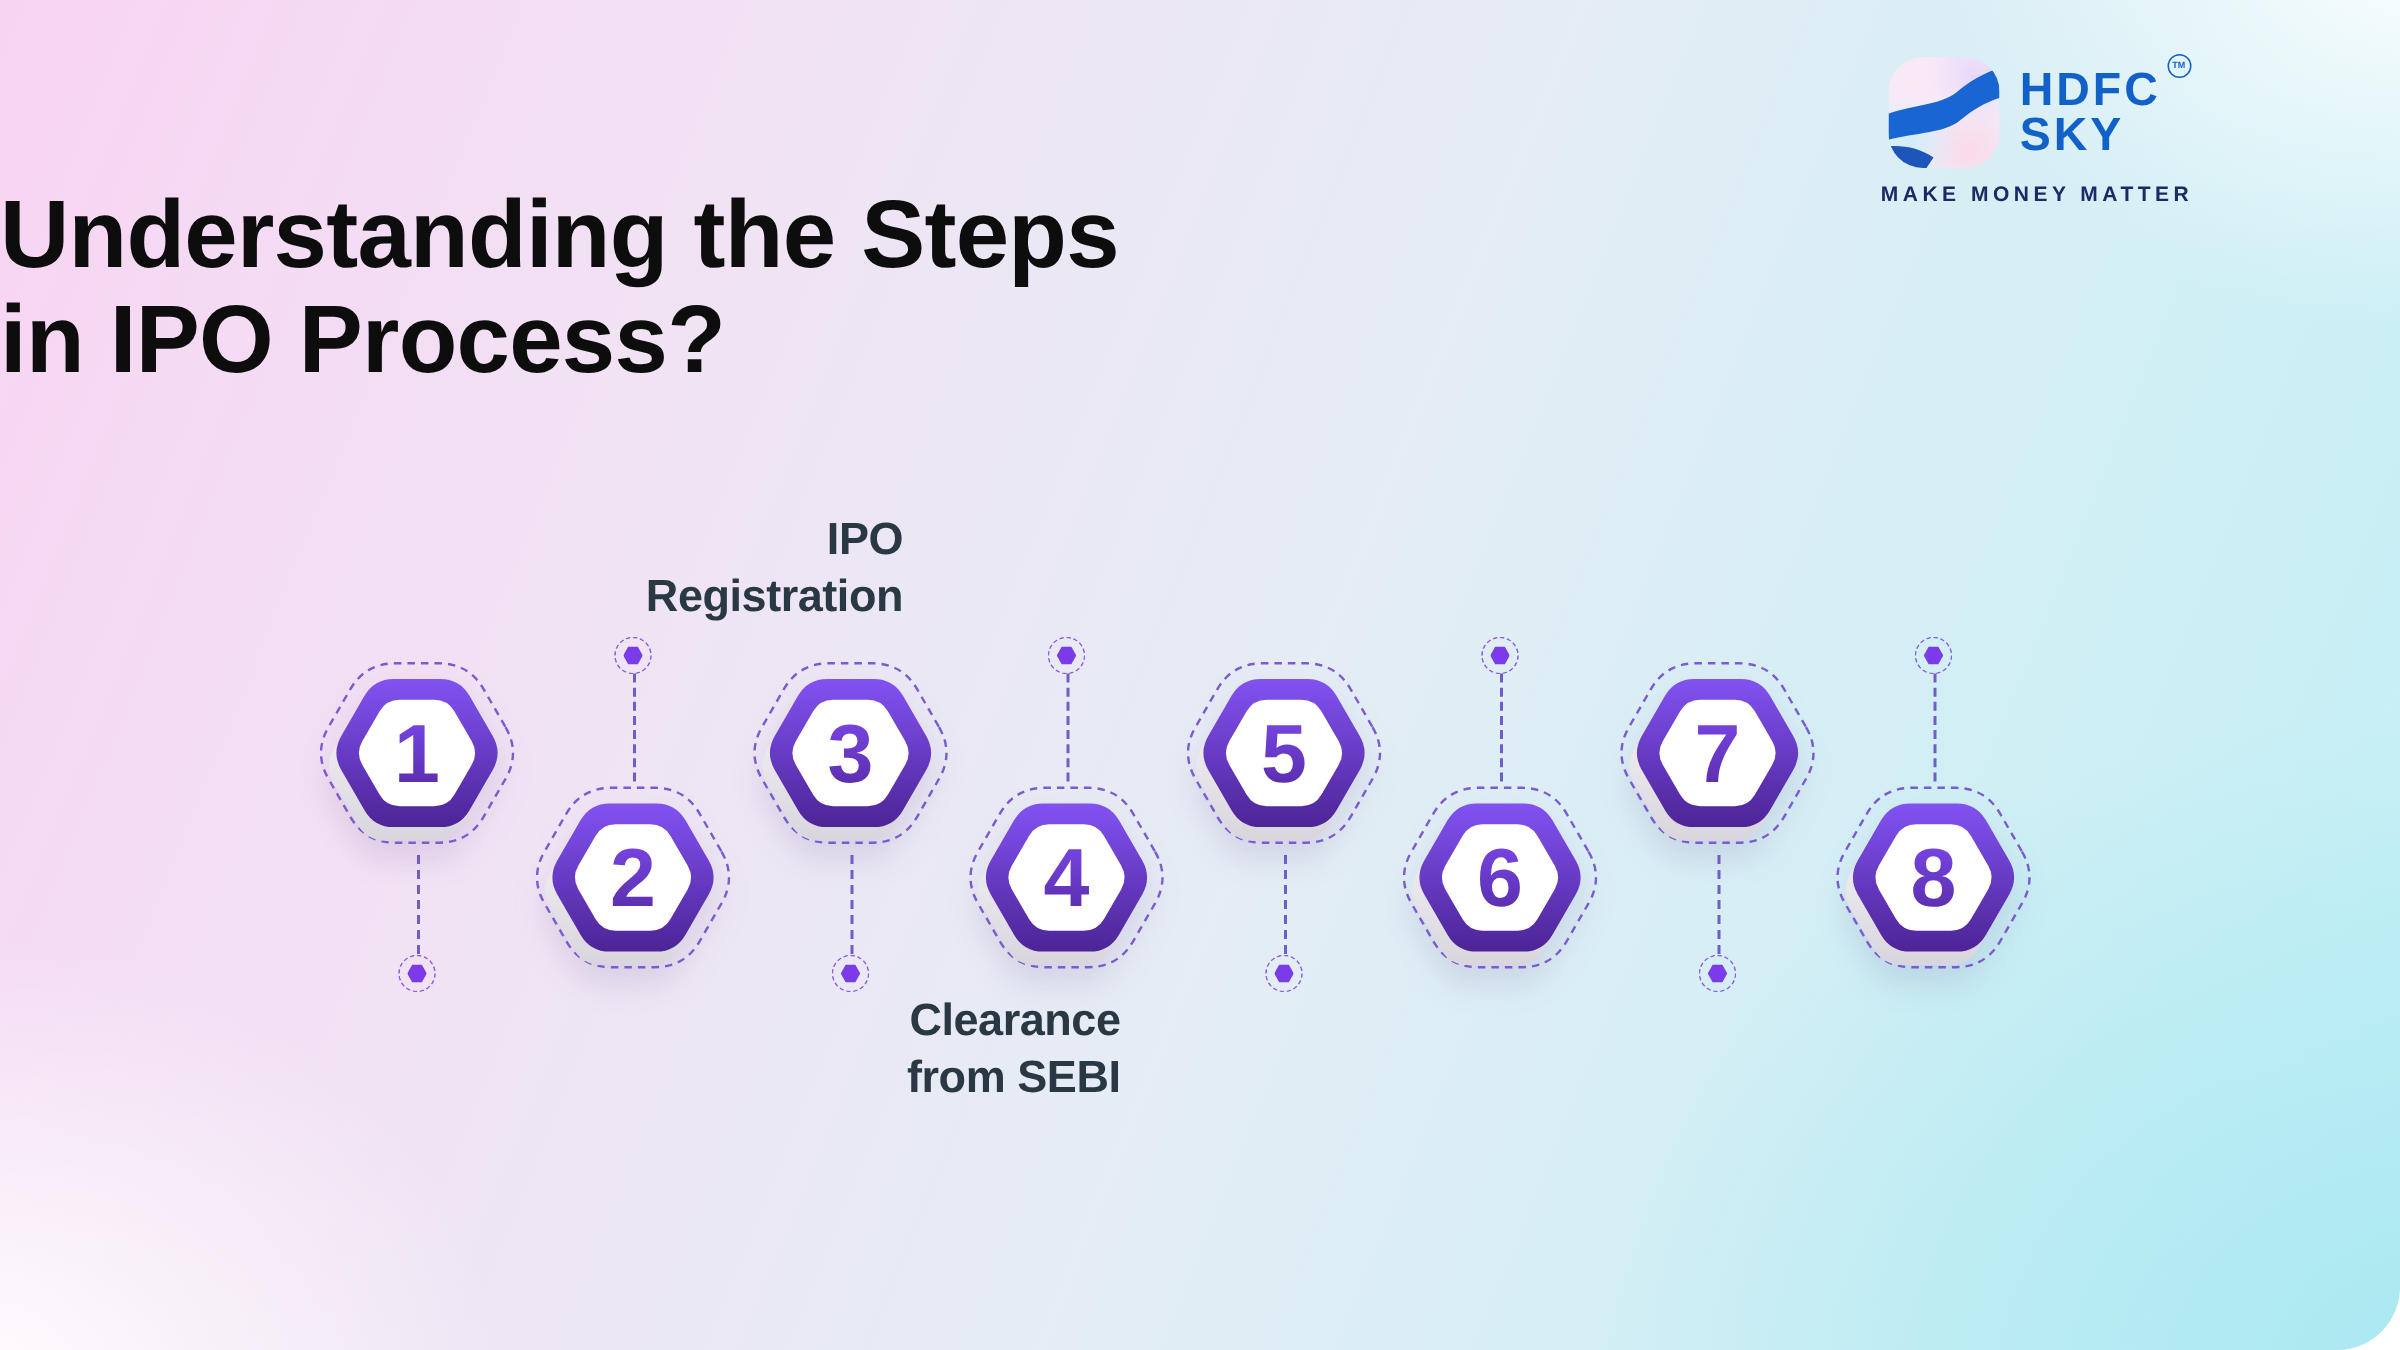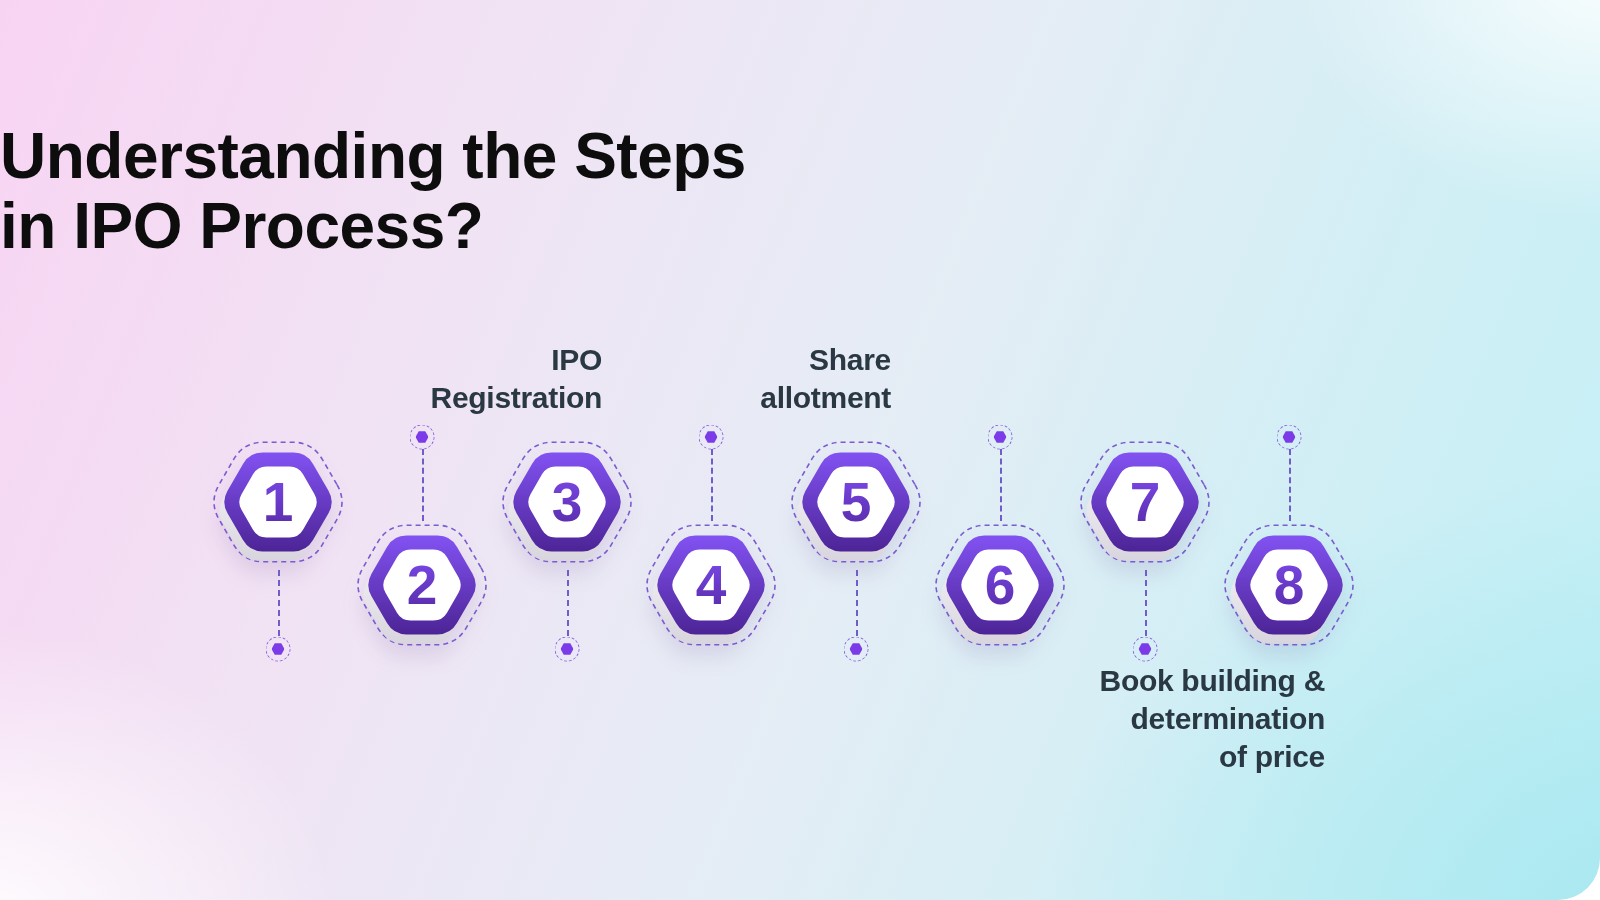--- a/index.html
+++ b/index.html
@@ -96,20 +96,36 @@
         <stop offset="0" stop-color="#7D49EC"></stop>
           <stop offset="1" stop-color="#552AA4"></stop>
       </linearGradient>
       <linearGradient id="baseGrad" x1="0" y1="0" x2="0" y2="1">
         <stop offset="0" stop-color="#F7F5F8"></stop>
           <stop offset="1" stop-color="#D9D5DE"></stop>
       </linearGradient>
     </defs>
   </svg>
 
+  <div class="logo">
+    <div class="logo-top">
+      <div class="logo-icon">
+        <svg viewBox="0 0 74 74" aria-hidden="true">
+          <path fill="#1966D2" d="M -6 40 C 16 31, 34 33, 46 23 C 56 15, 66 9, 82 5 L 82 25 C 66 29, 58 34, 48 42 C 36 52, 14 50, -6 57 Z"></path>
+          <path fill="#1E55B8" d="M -6 60 C 8 58, 20 60, 30 67 L 20 82 C 12 73, 2 69, -6 69 Z"></path>
+        </svg>
+      </div>
+      <div class="logo-name">
+        <span>HDFC</span><br>
+        <span>SKY</span>
+        <span class="tm-badge">TM</span>
+      </div>
+    </div>
+    <div class="tagline">MAKE MONEY MATTER</div>
+  </div>
 
   <h1 class="title" style="margin:0;">Understanding the Steps
 in IPO Process?</h1>
 
   <div class="step up" style="--cx:278px">
     <svg class="hex-svg" viewBox="0 0 170 152">
       <path d="M 144.0 58.7 Q 154.0 76.0 144.0 93.3 L 129.5 118.4 Q 119.5 135.8 99.5 135.8 L 70.5 135.8 Q 50.5 135.8 40.5 118.4 L 26.0 93.3 Q 16.0 76.0 26.0 58.7 L 40.5 33.6 Q 50.5 16.2 70.5 16.2 L 99.5 16.2 Q 119.5 16.2 129.5 33.6 Z" fill="none" stroke="#7A5BD0" stroke-width="1.6" stroke-dasharray="5 4"></path>
         <path d="M 130.5 73.7 Q 137.0 85.0 130.5 96.3 L 115.0 123.1 Q 108.5 134.4 95.5 134.4 L 64.5 134.4 Q 51.5 134.4 45.0 123.1 L 29.5 96.3 Q 23.0 85.0 29.5 73.7 L 45.0 46.9 Q 51.5 35.6 64.5 35.6 L 95.5 35.6 Q 108.5 35.6 115.0 46.9 Z" fill="url(#baseGrad)"></path>
         <path d="M 135.5 64.7 Q 142.0 76.0 135.5 87.3 L 120.0 114.1 Q 113.5 125.4 100.5 125.4 L 69.5 125.4 Q 56.5 125.4 50.0 114.1 L 34.5 87.3 Q 28.0 76.0 34.5 64.7 L 50.0 37.9 Q 56.5 26.6 69.5 26.6 L 100.5 26.6 Q 113.5 26.6 120.0 37.9 Z" fill="url(#hexGrad)"></path>
         <path d="M 121.5 68.2 Q 126.0 76.0 121.5 83.8 L 110.0 103.7 Q 105.5 111.5 96.5 111.5 L 73.5 111.5 Q 64.5 111.5 60.0 103.7 L 48.5 83.8 Q 44.0 76.0 48.5 68.2 L 60.0 48.3 Q 64.5 40.5 73.5 40.5 L 96.5 40.5 Q 105.5 40.5 110.0 48.3 Z" fill="#FFFFFF"></path>
@@ -142,36 +158,36 @@
       <path d="M 144.0 58.7 Q 154.0 76.0 144.0 93.3 L 129.5 118.4 Q 119.5 135.8 99.5 135.8 L 70.5 135.8 Q 50.5 135.8 40.5 118.4 L 26.0 93.3 Q 16.0 76.0 26.0 58.7 L 40.5 33.6 Q 50.5 16.2 70.5 16.2 L 99.5 16.2 Q 119.5 16.2 129.5 33.6 Z" fill="none" stroke="#7A5BD0" stroke-width="1.6" stroke-dasharray="5 4"></path>
         <path d="M 130.5 73.7 Q 137.0 85.0 130.5 96.3 L 115.0 123.1 Q 108.5 134.4 95.5 134.4 L 64.5 134.4 Q 51.5 134.4 45.0 123.1 L 29.5 96.3 Q 23.0 85.0 29.5 73.7 L 45.0 46.9 Q 51.5 35.6 64.5 35.6 L 95.5 35.6 Q 108.5 35.6 115.0 46.9 Z" fill="url(#baseGrad)"></path>
         <path d="M 135.5 64.7 Q 142.0 76.0 135.5 87.3 L 120.0 114.1 Q 113.5 125.4 100.5 125.4 L 69.5 125.4 Q 56.5 125.4 50.0 114.1 L 34.5 87.3 Q 28.0 76.0 34.5 64.7 L 50.0 37.9 Q 56.5 26.6 69.5 26.6 L 100.5 26.6 Q 113.5 26.6 120.0 37.9 Z" fill="url(#hexGrad)"></path>
         <path d="M 121.5 68.2 Q 126.0 76.0 121.5 83.8 L 110.0 103.7 Q 105.5 111.5 96.5 111.5 L 73.5 111.5 Q 64.5 111.5 60.0 103.7 L 48.5 83.8 Q 44.0 76.0 48.5 68.2 L 60.0 48.3 Q 64.5 40.5 73.5 40.5 L 96.5 40.5 Q 105.5 40.5 110.0 48.3 Z" fill="#FFFFFF"></path>
         <text class="hex-num" x="85" y="95">3</text>
     </svg>
     <div class="connector"></div>
     <div class="dot">
         <span class="dot-core"></span>
       </div>
+    <div class="step-label">Clearance
+from SEBI</div>
   </div>
 
   <div class="step down" style="--cx:711px">
     <svg class="hex-svg" viewBox="0 0 170 152">
       <path d="M 144.0 58.7 Q 154.0 76.0 144.0 93.3 L 129.5 118.4 Q 119.5 135.8 99.5 135.8 L 70.5 135.8 Q 50.5 135.8 40.5 118.4 L 26.0 93.3 Q 16.0 76.0 26.0 58.7 L 40.5 33.6 Q 50.5 16.2 70.5 16.2 L 99.5 16.2 Q 119.5 16.2 129.5 33.6 Z" fill="none" stroke="#7A5BD0" stroke-width="1.6" stroke-dasharray="5 4"></path>
         <path d="M 130.5 73.7 Q 137.0 85.0 130.5 96.3 L 115.0 123.1 Q 108.5 134.4 95.5 134.4 L 64.5 134.4 Q 51.5 134.4 45.0 123.1 L 29.5 96.3 Q 23.0 85.0 29.5 73.7 L 45.0 46.9 Q 51.5 35.6 64.5 35.6 L 95.5 35.6 Q 108.5 35.6 115.0 46.9 Z" fill="url(#baseGrad)"></path>
         <path d="M 135.5 64.7 Q 142.0 76.0 135.5 87.3 L 120.0 114.1 Q 113.5 125.4 100.5 125.4 L 69.5 125.4 Q 56.5 125.4 50.0 114.1 L 34.5 87.3 Q 28.0 76.0 34.5 64.7 L 50.0 37.9 Q 56.5 26.6 69.5 26.6 L 100.5 26.6 Q 113.5 26.6 120.0 37.9 Z" fill="url(#hexGrad)"></path>
         <path d="M 121.5 68.2 Q 126.0 76.0 121.5 83.8 L 110.0 103.7 Q 105.5 111.5 96.5 111.5 L 73.5 111.5 Q 64.5 111.5 60.0 103.7 L 48.5 83.8 Q 44.0 76.0 48.5 68.2 L 60.0 48.3 Q 64.5 40.5 73.5 40.5 L 96.5 40.5 Q 105.5 40.5 110.0 48.3 Z" fill="#FFFFFF"></path>
         <text class="hex-num" x="85" y="95">4</text>
     </svg>
     <div class="connector"></div>
     <div class="dot">
         <span class="dot-core"></span>
       </div>
-    <div class="step-label">Share
-allotment</div>
   </div>
 
   <div class="step up" style="--cx:856px">
     <svg class="hex-svg" viewBox="0 0 170 152">
       <path d="M 144.0 58.7 Q 154.0 76.0 144.0 93.3 L 129.5 118.4 Q 119.5 135.8 99.5 135.8 L 70.5 135.8 Q 50.5 135.8 40.5 118.4 L 26.0 93.3 Q 16.0 76.0 26.0 58.7 L 40.5 33.6 Q 50.5 16.2 70.5 16.2 L 99.5 16.2 Q 119.5 16.2 129.5 33.6 Z" fill="none" stroke="#7A5BD0" stroke-width="1.6" stroke-dasharray="5 4"></path>
         <path d="M 130.5 73.7 Q 137.0 85.0 130.5 96.3 L 115.0 123.1 Q 108.5 134.4 95.5 134.4 L 64.5 134.4 Q 51.5 134.4 45.0 123.1 L 29.5 96.3 Q 23.0 85.0 29.5 73.7 L 45.0 46.9 Q 51.5 35.6 64.5 35.6 L 95.5 35.6 Q 108.5 35.6 115.0 46.9 Z" fill="url(#baseGrad)"></path>
         <path d="M 135.5 64.7 Q 142.0 76.0 135.5 87.3 L 120.0 114.1 Q 113.5 125.4 100.5 125.4 L 69.5 125.4 Q 56.5 125.4 50.0 114.1 L 34.5 87.3 Q 28.0 76.0 34.5 64.7 L 50.0 37.9 Q 56.5 26.6 69.5 26.6 L 100.5 26.6 Q 113.5 26.6 120.0 37.9 Z" fill="url(#hexGrad)"></path>
         <path d="M 121.5 68.2 Q 126.0 76.0 121.5 83.8 L 110.0 103.7 Q 105.5 111.5 96.5 111.5 L 73.5 111.5 Q 64.5 111.5 60.0 103.7 L 48.5 83.8 Q 44.0 76.0 48.5 68.2 L 60.0 48.3 Q 64.5 40.5 73.5 40.5 L 96.5 40.5 Q 105.5 40.5 110.0 48.3 Z" fill="#FFFFFF"></path>
         <text class="hex-num" x="85" y="95">5</text>
     </svg>
@@ -200,23 +216,20 @@
       <path d="M 144.0 58.7 Q 154.0 76.0 144.0 93.3 L 129.5 118.4 Q 119.5 135.8 99.5 135.8 L 70.5 135.8 Q 50.5 135.8 40.5 118.4 L 26.0 93.3 Q 16.0 76.0 26.0 58.7 L 40.5 33.6 Q 50.5 16.2 70.5 16.2 L 99.5 16.2 Q 119.5 16.2 129.5 33.6 Z" fill="none" stroke="#7A5BD0" stroke-width="1.6" stroke-dasharray="5 4"></path>
         <path d="M 130.5 73.7 Q 137.0 85.0 130.5 96.3 L 115.0 123.1 Q 108.5 134.4 95.5 134.4 L 64.5 134.4 Q 51.5 134.4 45.0 123.1 L 29.5 96.3 Q 23.0 85.0 29.5 73.7 L 45.0 46.9 Q 51.5 35.6 64.5 35.6 L 95.5 35.6 Q 108.5 35.6 115.0 46.9 Z" fill="url(#baseGrad)"></path>
         <path d="M 135.5 64.7 Q 142.0 76.0 135.5 87.3 L 120.0 114.1 Q 113.5 125.4 100.5 125.4 L 69.5 125.4 Q 56.5 125.4 50.0 114.1 L 34.5 87.3 Q 28.0 76.0 34.5 64.7 L 50.0 37.9 Q 56.5 26.6 69.5 26.6 L 100.5 26.6 Q 113.5 26.6 120.0 37.9 Z" fill="url(#hexGrad)"></path>
         <path d="M 121.5 68.2 Q 126.0 76.0 121.5 83.8 L 110.0 103.7 Q 105.5 111.5 96.5 111.5 L 73.5 111.5 Q 64.5 111.5 60.0 103.7 L 48.5 83.8 Q 44.0 76.0 48.5 68.2 L 60.0 48.3 Q 64.5 40.5 73.5 40.5 L 96.5 40.5 Q 105.5 40.5 110.0 48.3 Z" fill="#FFFFFF"></path>
         <text class="hex-num" x="85" y="95">7</text>
     </svg>
     <div class="connector"></div>
     <div class="dot">
         <span class="dot-core"></span>
       </div>
-    <div class="step-label">Book building &amp;
-determination
-of price</div>
   </div>
 
   <div class="step down" style="--cx:1289px">
     <svg class="hex-svg" viewBox="0 0 170 152">
       <path d="M 144.0 58.7 Q 154.0 76.0 144.0 93.3 L 129.5 118.4 Q 119.5 135.8 99.5 135.8 L 70.5 135.8 Q 50.5 135.8 40.5 118.4 L 26.0 93.3 Q 16.0 76.0 26.0 58.7 L 40.5 33.6 Q 50.5 16.2 70.5 16.2 L 99.5 16.2 Q 119.5 16.2 129.5 33.6 Z" fill="none" stroke="#7A5BD0" stroke-width="1.6" stroke-dasharray="5 4"></path>
         <path d="M 130.5 73.7 Q 137.0 85.0 130.5 96.3 L 115.0 123.1 Q 108.5 134.4 95.5 134.4 L 64.5 134.4 Q 51.5 134.4 45.0 123.1 L 29.5 96.3 Q 23.0 85.0 29.5 73.7 L 45.0 46.9 Q 51.5 35.6 64.5 35.6 L 95.5 35.6 Q 108.5 35.6 115.0 46.9 Z" fill="url(#baseGrad)"></path>
         <path d="M 135.5 64.7 Q 142.0 76.0 135.5 87.3 L 120.0 114.1 Q 113.5 125.4 100.5 125.4 L 69.5 125.4 Q 56.5 125.4 50.0 114.1 L 34.5 87.3 Q 28.0 76.0 34.5 64.7 L 50.0 37.9 Q 56.5 26.6 69.5 26.6 L 100.5 26.6 Q 113.5 26.6 120.0 37.9 Z" fill="url(#hexGrad)"></path>
         <path d="M 121.5 68.2 Q 126.0 76.0 121.5 83.8 L 110.0 103.7 Q 105.5 111.5 96.5 111.5 L 73.5 111.5 Q 64.5 111.5 60.0 103.7 L 48.5 83.8 Q 44.0 76.0 48.5 68.2 L 60.0 48.3 Q 64.5 40.5 73.5 40.5 L 96.5 40.5 Q 105.5 40.5 110.0 48.3 Z" fill="#FFFFFF"></path>
         <text class="hex-num" x="85" y="95">8</text>
     </svg>

